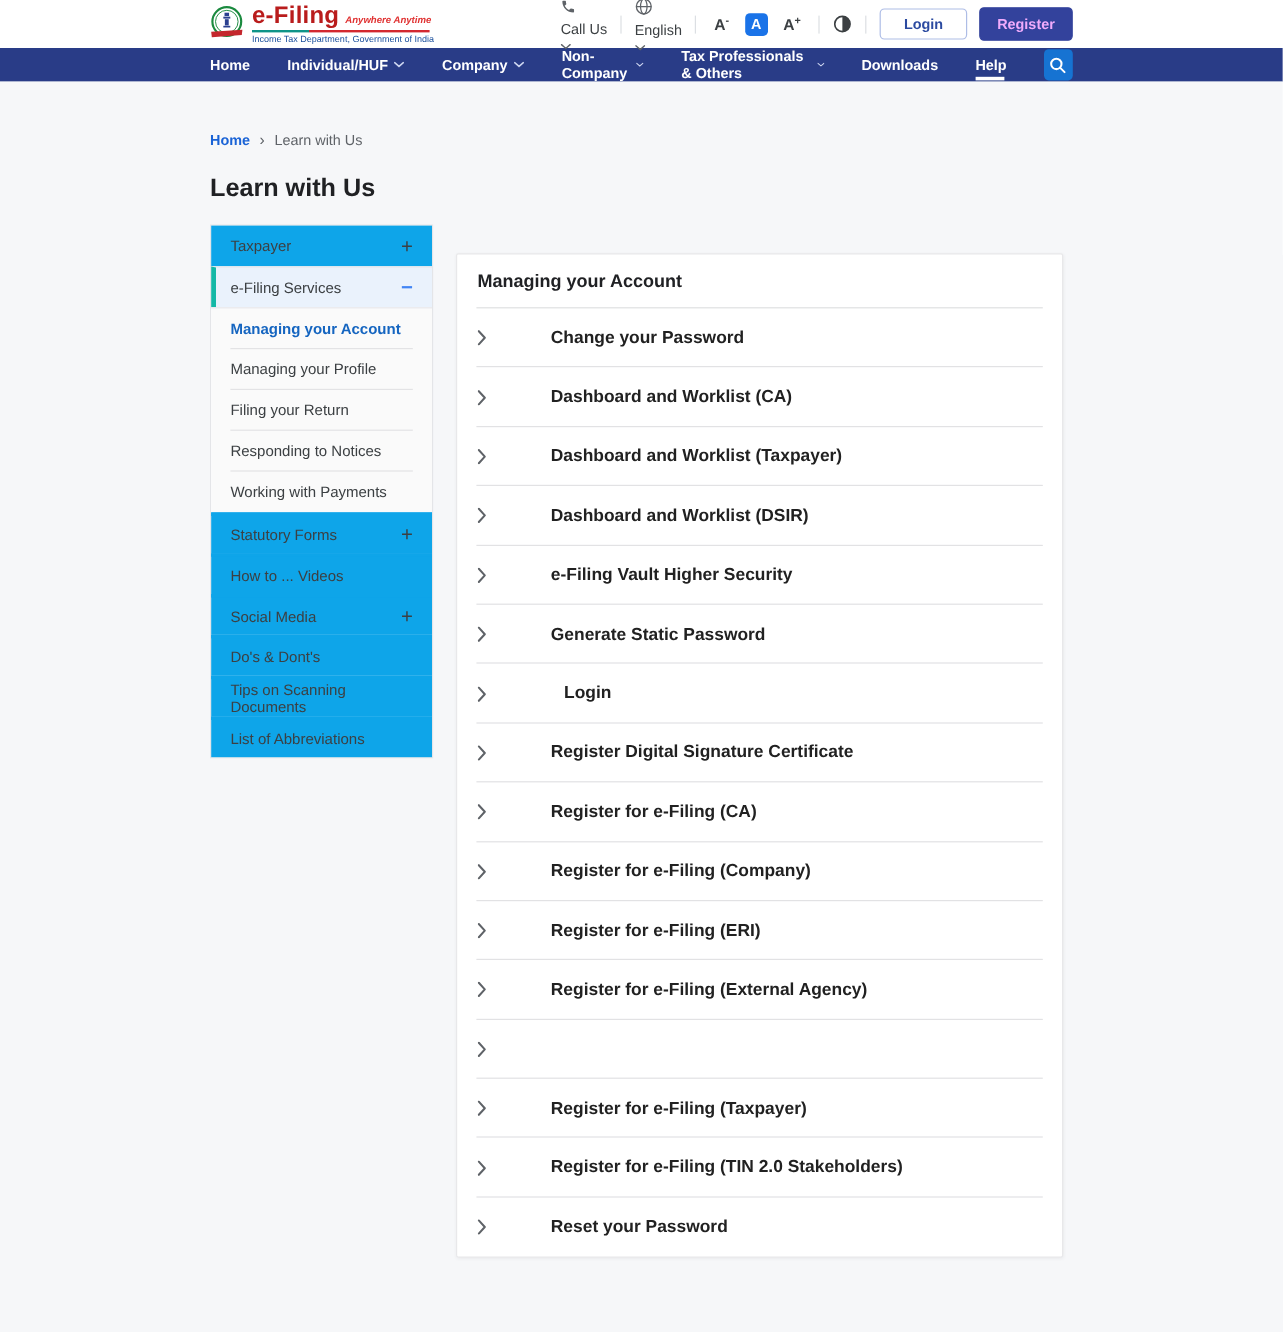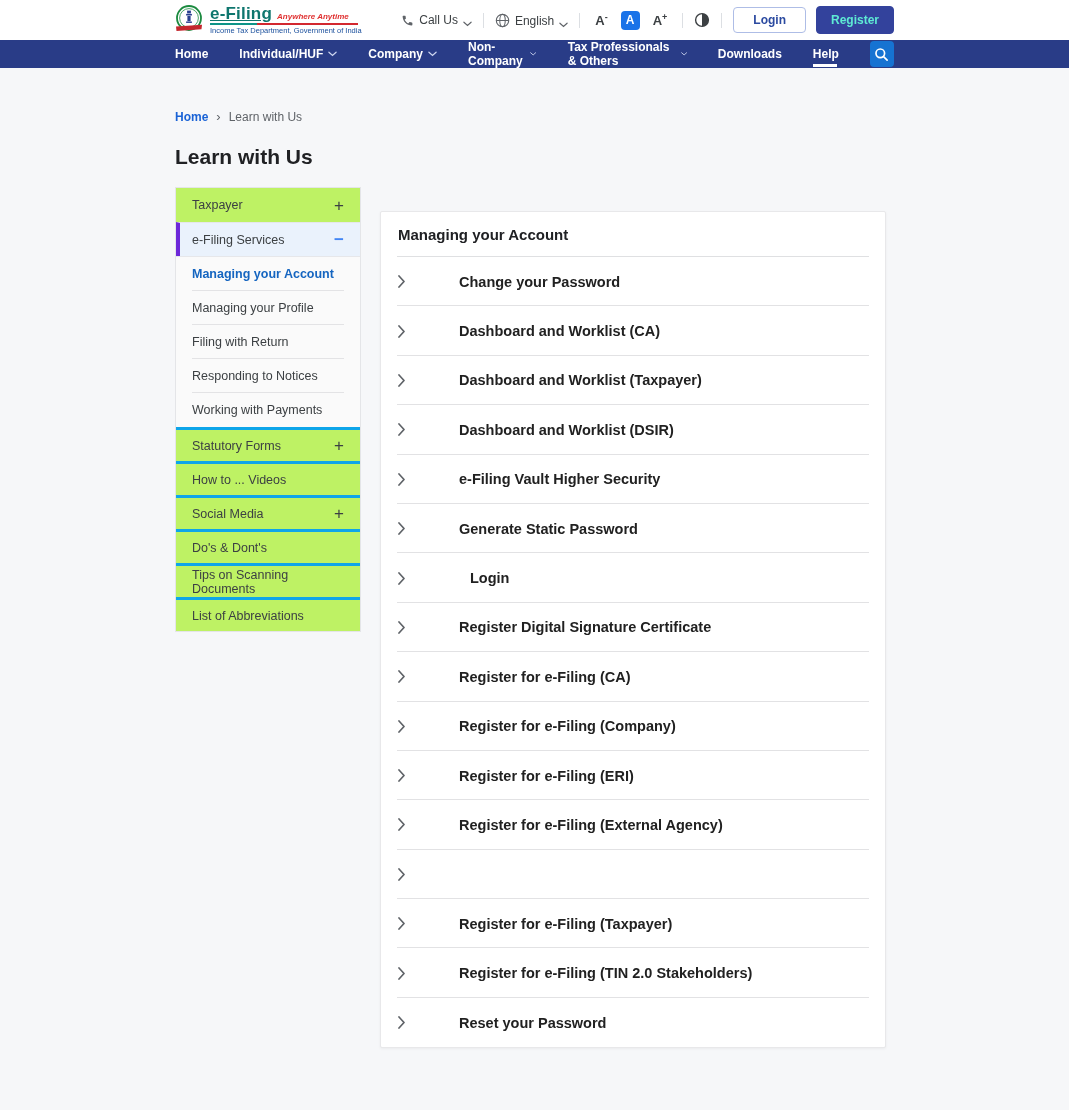--- a/index.html
+++ b/index.html
@@ -12,38 +12,38 @@
     color:#202124;
   }
   .container { width:719px; margin:0 auto; }
 
   
   .top-header { height:40px; background:#fff; }
   .top-header .container { height:100%; display:flex; align-items:center; }
   .logo { display:flex; align-items:center; gap:7px; cursor:pointer; }
   .logo-text { display:flex; flex-direction:column; line-height:1.05; }
   .logo-line1 { display:flex; align-items:baseline; gap:5px; }
-  .logo-title { font-size:17px; font-weight:700; color:#0f766e; letter-spacing:.2px;text-decoration:underline; }
+  .logo-title { font-size:20px; font-weight:700; color:#b91c1c; letter-spacing:.2px; }
   .logo-tagline { font-size:8px; font-style:italic; font-weight:700; color:#e03131; }
   .logo-underline { height:2px; width:148px; margin:1px 0 2px;
     background:linear-gradient(to right,#0e9488 0 32%, #d3282f 32% 100%); }
   .logo-subtitle { font-size:7.5px; font-weight:400; color:#1a4f9c; }
 
   .header-right { margin-left:auto; display:flex; align-items:center; }
-  .hdr-item { display:flex; align-items:flex-end; gap:5px; font-size:12px; color:#3c4043; cursor:pointer; }
+  .hdr-item { display:flex; align-items:flex-start; gap:5px; font-size:12px; color:#3c4043; cursor:pointer;flex-direction:column; }
   .vdiv { width:1px; height:15px; background:#dcdfe3; margin:0 11px; }
   .font-btn { font-size:13px; font-weight:700; color:#3c4043; cursor:pointer; padding:0 4px; }
   .font-btn sup { font-size:9px; }
   .font-current { width:19px; height:19px; background:#1a73e8; color:#fff; border-radius:4px;
     display:flex; align-items:center; justify-content:center; font-size:12px; font-weight:700;
     margin:0 9px; cursor:pointer; }
   .btn-login { background:#fff; border:1px solid #aebde6; border-radius:4px; color:#2b4aa0;
     font-size:12px; font-weight:700; padding:5px 19px; cursor:pointer; margin-right:10px;
     font-family:"Liberation Sans",sans-serif; }
-  .btn-register { background:#33429c; border:1px solid #33429c; border-radius:4px; color:#5eead4;
+  .btn-register { background:#33429c; border:1px solid #33429c; border-radius:4px; color:#f0abfc;
     font-size:12px; font-weight:700; padding:6px 14px; cursor:pointer;
     font-family:"Liberation Sans",sans-serif; }
 
   
   .nav { height:28px; background:#293c87; }
   .nav .container { height:100%; display:flex; align-items:center; gap:31px; }
   .nav-item { display:flex; align-items:center; gap:5px; height:100%; position:relative;
     color:#fff; font-size:12px; font-weight:700; cursor:pointer; text-decoration:none; }
   .nav-item.active::after { content:""; position:absolute; left:0; bottom:1px; width:24px; height:3px; background:#fff; }
   .search-btn { margin-left:auto; width:27px; height:26px; background:#1673d2; border:none;
@@ -55,23 +55,23 @@
   .breadcrumb .bc-home { color:#1a63d6; font-weight:700; cursor:pointer; }
   .breadcrumb .bc-sep { color:#5f6368; font-size:13px; }
   .breadcrumb .bc-current { color:#5f6368; }
   .page-title { margin-top:21px; font-size:21px; font-weight:700; color:#202124; }
 
   .layout { display:flex; align-items:flex-start; margin-top:18px; }
 
   
   .sidebar { width:186px; background:#fff; border:1px solid #e4e5e8; }
   .side-row { height:34px; display:flex; align-items:center; justify-content:space-between;
-    padding:0 16px; font-size:12.5px; color:#3c4043; cursor:pointer; background:#bef264; }
+    padding:0 16px; font-size:12.5px; color:#3c4043; cursor:pointer; background:#0ea5e9; }
   .side-row + .side-row, .side-sub + .side-row { border-top:3px solid #0ea5e9; }
-  .side-row.expanded { background:#eaf2fc; border-left:4px solid #6d28d9; padding-left:12px;
+  .side-row.expanded { background:#eaf2fc; border-left:4px solid #14b8a6; padding-left:12px;
     border-top:1px solid #e6e7ea; }
   .expand-icon { font-size:17px; line-height:1; color:#3c4043; }
   .expand-icon.icon-minus { color:#4285f4; font-weight:700; }
   .side-sub { background:#fafafa; border-top:1px solid #e6e7ea; }
   .side-sub-row { height:34px; display:flex; align-items:center; padding:0 16px;
     font-size:12.5px; color:#3c4043; cursor:pointer; position:relative; }
   .side-sub-row:not(:last-child)::after { content:""; position:absolute; left:16px; right:16px;
     bottom:0; height:1px; background:#e3e3e5; }
   .side-sub-row.active { color:#1565c0; font-weight:700; }
 
@@ -224,21 +224,21 @@
     <span class="expand-icon icon-minus">−</span>
   </div>
           <div class="side-sub">
             <div class="side-sub-row active">
     <span>Managing your Account</span>
   </div>
             <div class="side-sub-row">
     <span>Managing your Profile</span>
   </div>
             <div class="side-sub-row">
-    <span>Filing with Return</span>
+    <span>Filing your Return</span>
   </div>
             <div class="side-sub-row">
     <span>Responding to Notices</span>
   </div>
             <div class="side-sub-row">
     <span>Working with Payments</span>
   </div>
           </div>
           <div class="side-row">
     <span>Statutory Forms</span>

